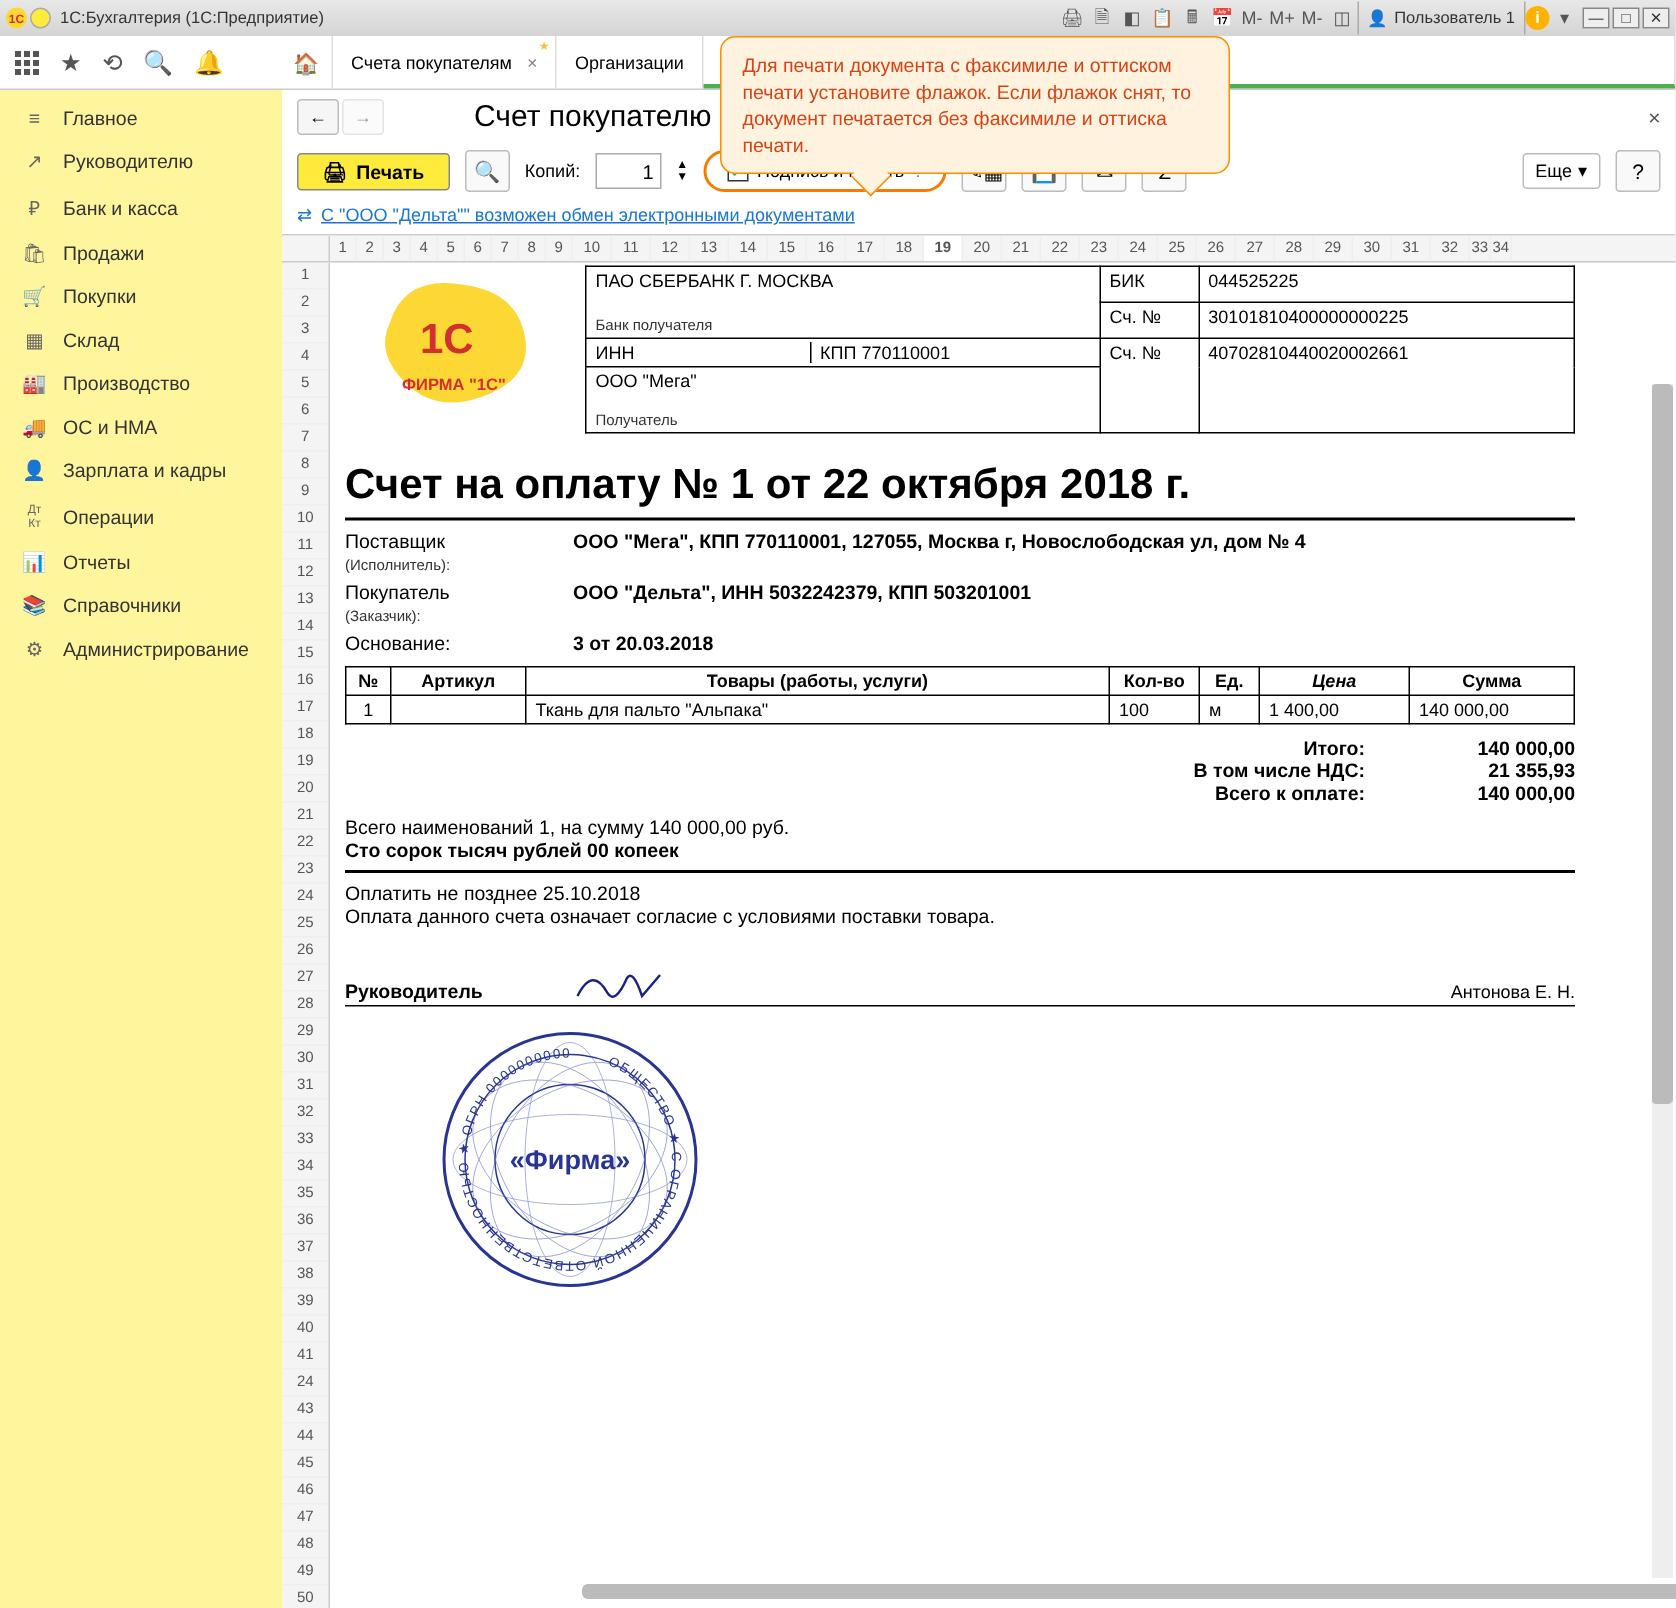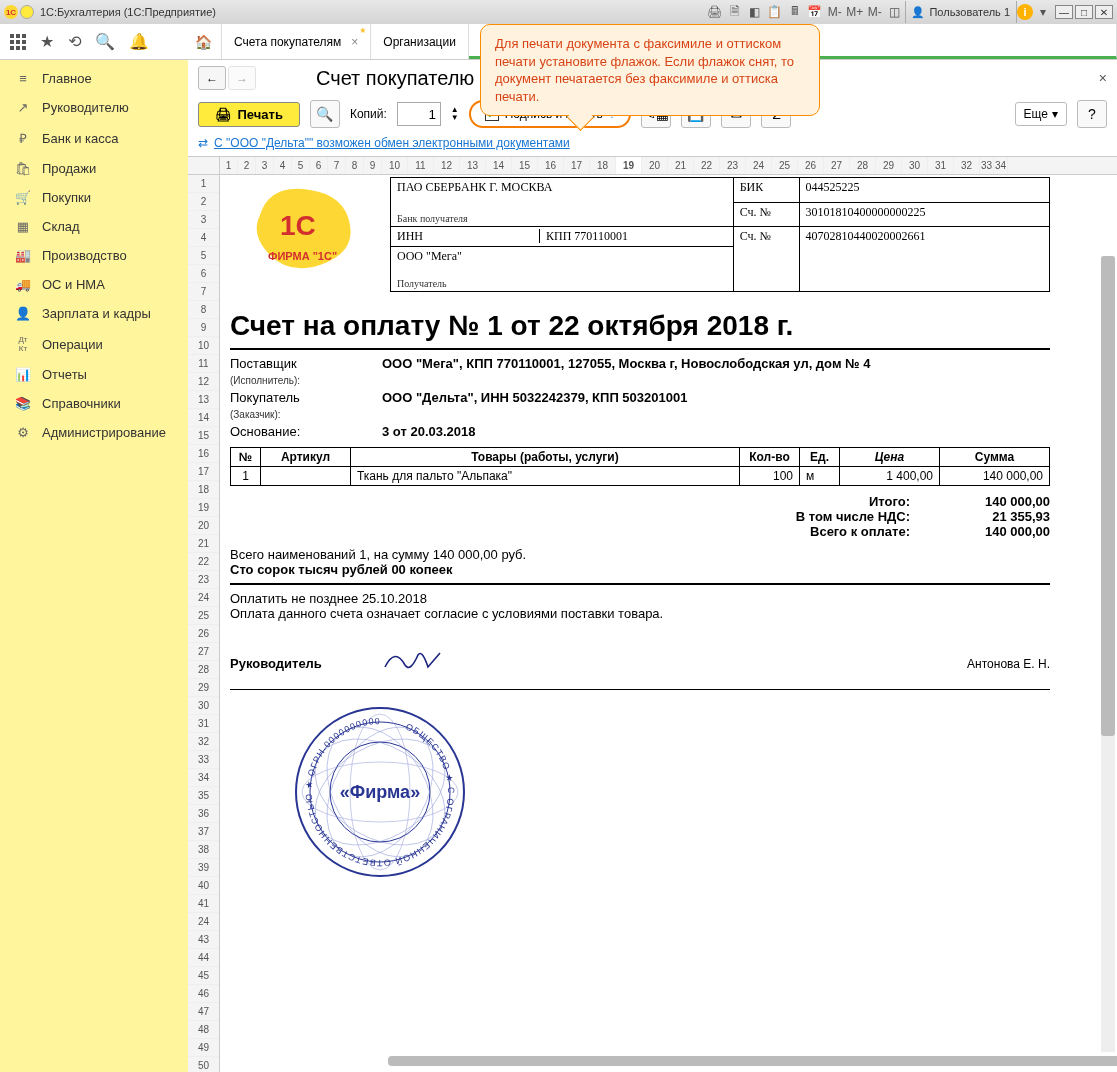--- a/index.html
+++ b/index.html
@@ -47,39 +47,39 @@
 .linkrow a { color:#1976d2; text-decoration:underline; font-size:12px; }
 .sheet-wrap { flex:1; overflow:auto; border-top:1px solid #ccc; position:relative; }
 .ruler-top { display:flex; background:#f4f4f4; border-bottom:1px solid #ccc; height:18px; position:sticky; top:0; }
 .ruler-corner { width:32px; border-right:1px solid #ccc; }
 .ruler-cell { font-size:10px; color:#555; border-right:1px solid #eee; display:flex; align-items:center; justify-content:center; }
 .sheet { display:flex; }
 .rownums { width:32px; background:#f4f4f4; border-right:1px solid #ccc; }
 .rownum { height:18px; font-size:10px; color:#555; display:flex; align-items:center; justify-content:center; border-bottom:1px solid #eee; }
 .doc { padding:0 10px 20px 10px; position:relative; width:840px; }
 .bank-table { border-collapse:collapse; width:100%; font-size:12px; margin-top:2px; }
-.bank-table td { border:1px solid #000; padding:2px 6px; vertical-align:top;font-family:Liberation Serif, serif; }
+.bank-table td { border:1px solid #000; padding:2px 6px; vertical-align:top; }
 .bank-table .sub { font-size:10px; color:#333; }
 .logo-1c { position:absolute; left:20px; top:0px; width:130px; height:110px; }
 .doc-title { font-size:28px; font-weight:bold; margin:18px 0 6px 0; border-bottom:2px solid #000; padding-bottom:6px; }
 .info-row { display:flex; margin:4px 0; font-size:13px;gap:32px; }
 .info-row .lbl { width:120px; }
 .info-row .sublbl { width:120px; font-size:10px; color:#333; }
 .info-row .val { flex:1; font-weight:bold; }
 .goods { width:100%; border-collapse:collapse; margin-top:8px; font-size:12px; }
 .goods th, .goods td { border:1px solid #000; padding:2px 6px; }
 .goods th { font-weight:bold; text-align:center; }
-.goods td.num { text-align:right; }
+.goods td.num { text-align:left; }
 .totals { margin-top:8px; }
 .totrow { display:flex; justify-content:flex-end; font-size:13px; font-weight:bold; }
 .totrow .tlbl { width:200px; text-align:right; margin-right:20px; }
 .totrow .tval { width:120px; text-align:right; }
 .summary { margin-top:8px; font-size:13px; }
 .summary .bold { font-weight:bold; }
-.sigrow { display:flex; margin-top:26px; border-bottom:1px solid #000; padding-bottom:18px; align-items:flex-end; gap:10px; }
+.sigrow { display:flex; margin-top:26px; border-bottom:1px solid #000; padding-bottom:2px; align-items:flex-end; gap:10px; }
 .sigrow .role { font-weight:bold; font-size:13px; width:120px; }
 .sigrow .sigspace { flex:1; position:relative; height:24px; }
 .sigrow .sigspace svg { position:absolute; bottom:-4px; left:20px; }
 .sigrow .name { font-size:12px; }
 .stamp { margin-top:12px; margin-left:60px; }
 .scrollbar-v { position:absolute; right:2px; top:196px; bottom:20px; width:14px; background:#eee; }
 .scrollbar-v .thumb { position:absolute; top:0; width:100%; height:480px; background:#bbb; border-radius:3px; }
 .scrollbar-h { position:absolute; left:200px; right:20px; bottom:6px; height:10px; background:#eee; border-radius:4px; }
 .scrollbar-h .thumb { position:absolute; left:0; height:100%; width:760px; background:#bbb; border-radius:4px; }
 .tooltip-bubble { position:absolute; left:480px; top:24px; width:340px; background:#fff3e0; border:1px solid #fb8c00; border-radius:10px; padding:10px 14px; font-size:13px; color:#d84315; line-height:1.35; z-index:10; }

